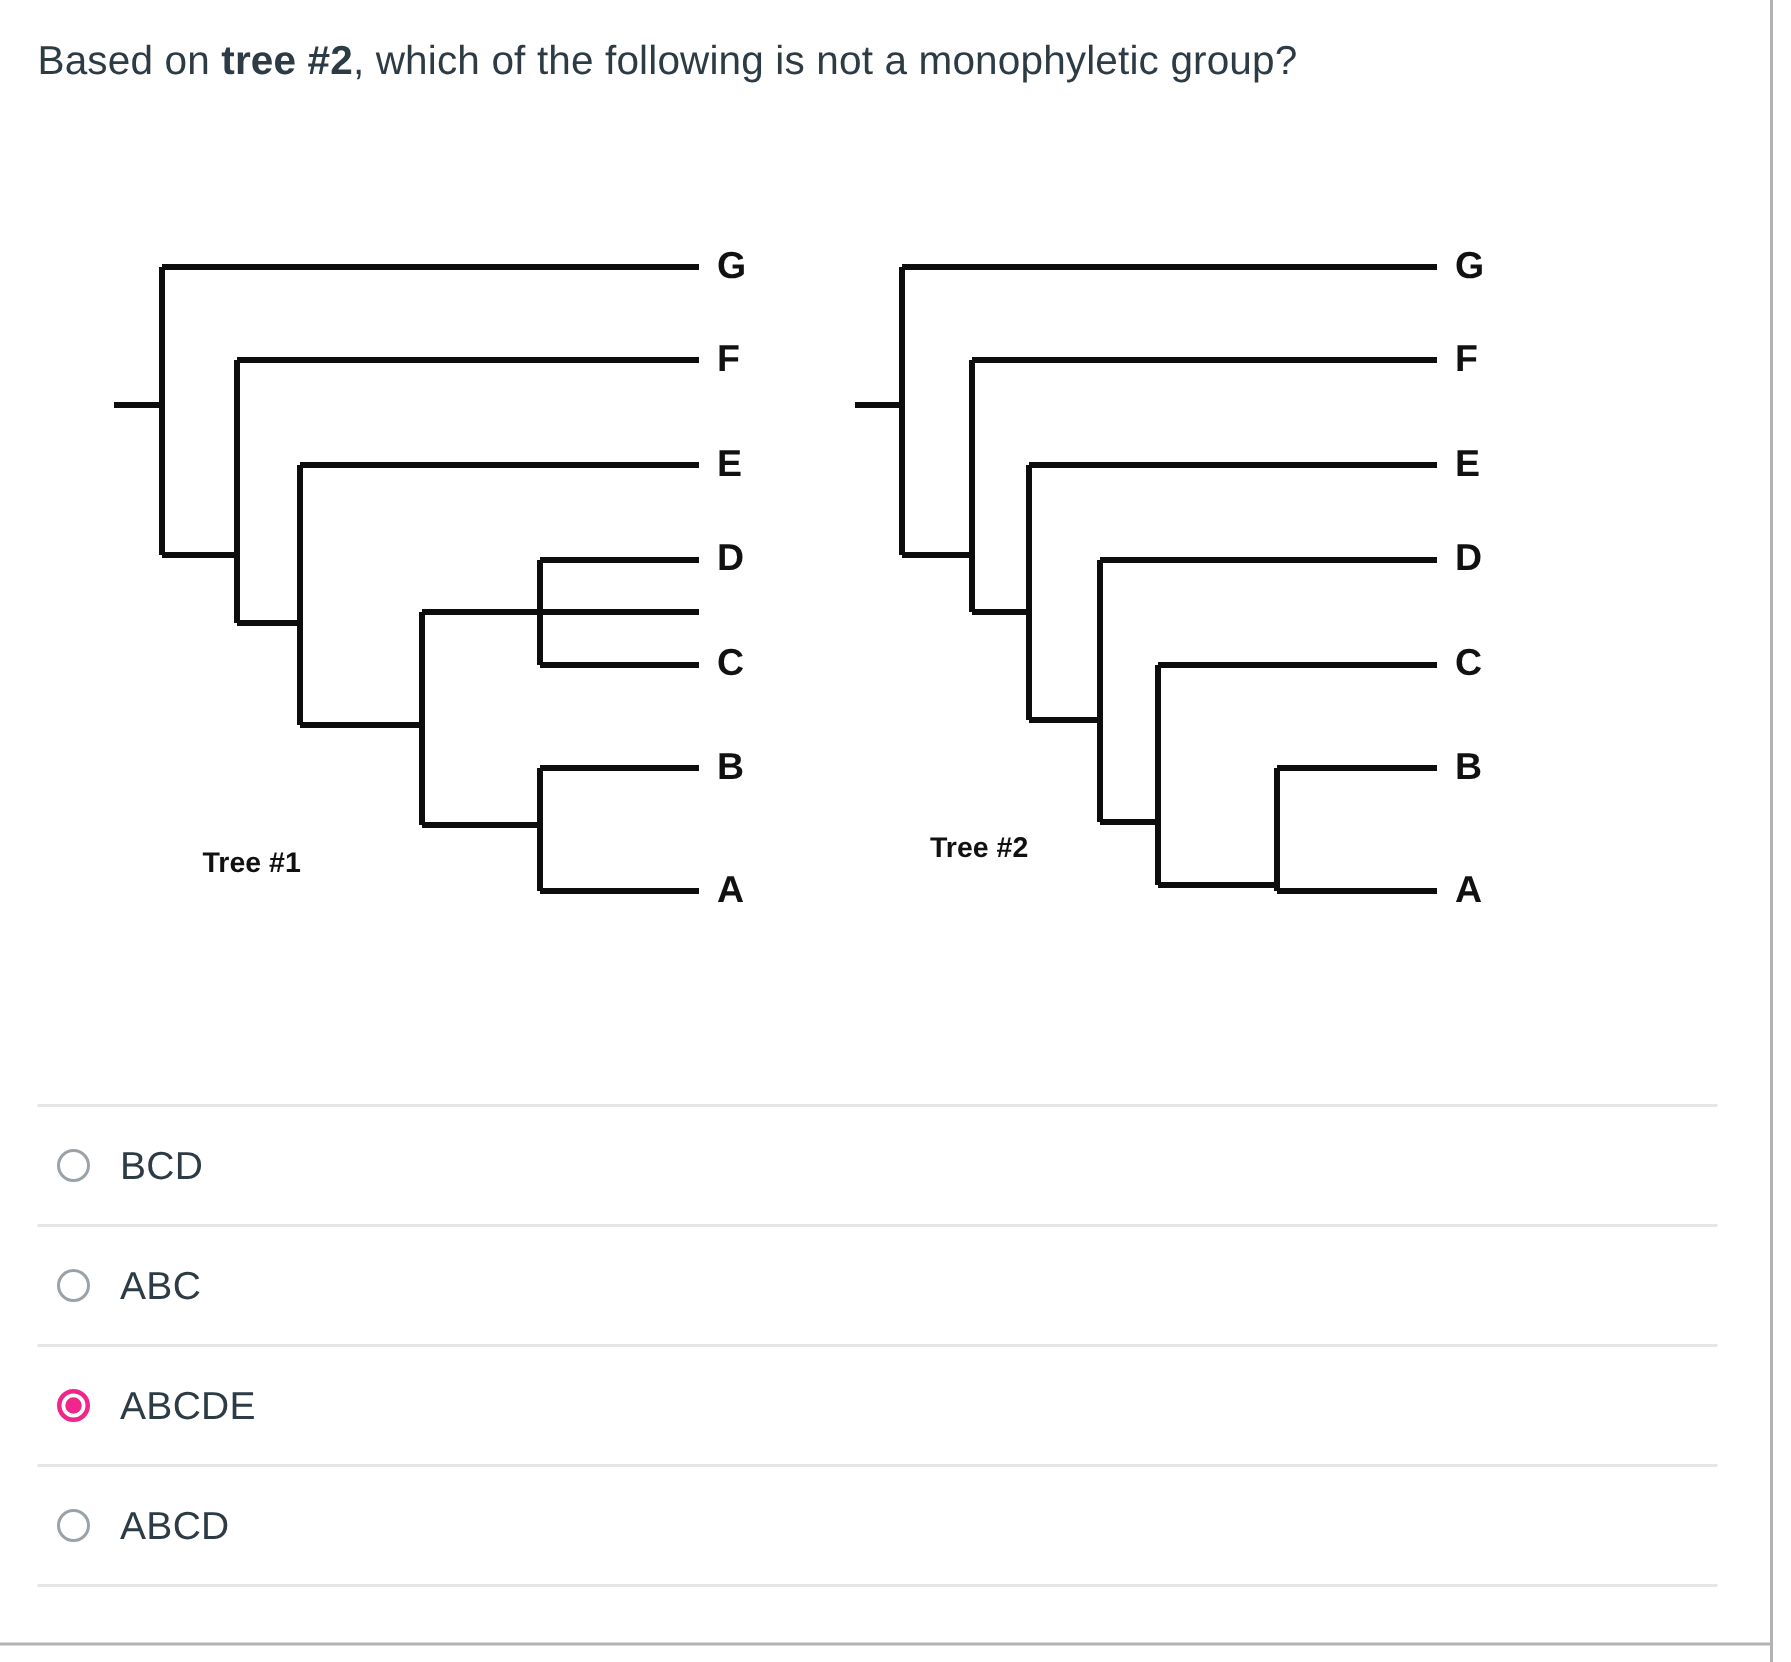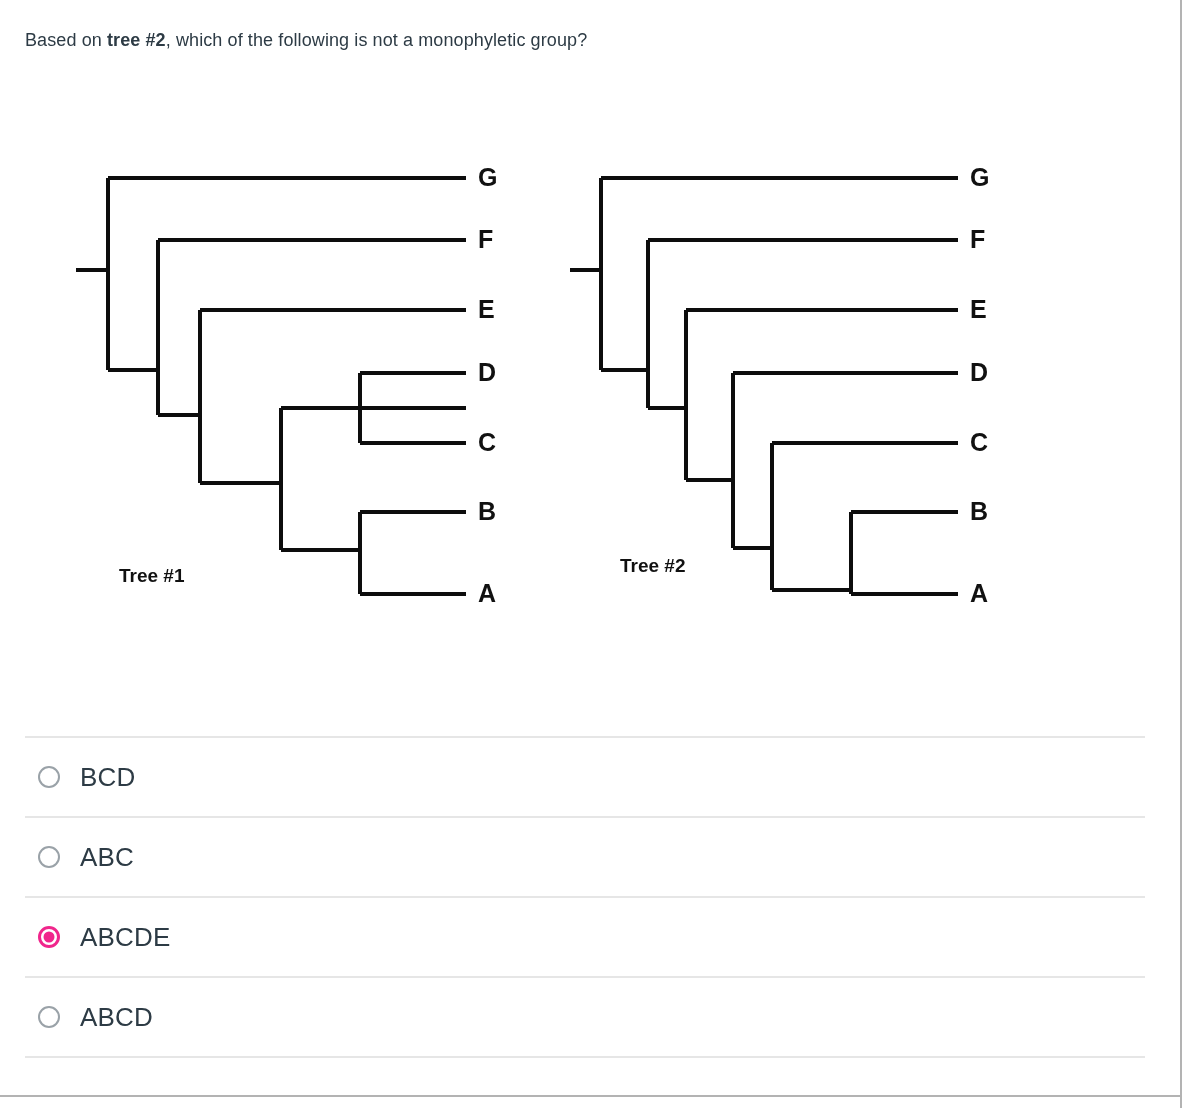--- a/index.html
+++ b/index.html
@@ -33,21 +33,21 @@
     height: 2px;
     background: #b3b3b3;
   }
 
   
   #question-prompt {
     position: absolute;
     left: 25px;
     top: 22px;
     width: 1100px;
-    font-size: 18px;
+    font-size: 27px;
     line-height: 36px;
     letter-spacing: 0.1px;
     color: #2D3B45;
     white-space: nowrap;
   }
   #question-prompt b { font-weight: 700; }
 
   
   #tree-figure {
     position: absolute;
@@ -194,21 +194,21 @@
       <line x1="772" y1="440" x2="851" y2="440" stroke="#0D0D0D" stroke-width="4" shape-rendering="crispEdges"></line>
     </svg>
   <div id="tree-labels-layer">
       <div class="tip-label" style="left: 478px; top: 15px;">G</div>
       <div class="tip-label" style="left: 478px; top: 77px;">F</div>
       <div class="tip-label" style="left: 478px; top: 147px;">E</div>
       <div class="tip-label" style="left: 478px; top: 210px;">D</div>
       <div class="tip-label" style="left: 478px; top: 280px;">C</div>
       <div class="tip-label" style="left: 478px; top: 349px;">B</div>
       <div class="tip-label" style="left: 478px; top: 431px;">A</div>
-      <div class="tree-caption" style="left: 119px; top: 415px;">Tree #1</div>
+      <div class="tree-caption" style="left: 135px; top: 415px;">Tree #1</div>
       <div class="tip-label" style="left: 970px; top: 15px;">G</div>
       <div class="tip-label" style="left: 970px; top: 77px;">F</div>
       <div class="tip-label" style="left: 970px; top: 147px;">E</div>
       <div class="tip-label" style="left: 970px; top: 210px;">D</div>
       <div class="tip-label" style="left: 970px; top: 280px;">C</div>
       <div class="tip-label" style="left: 970px; top: 349px;">B</div>
       <div class="tip-label" style="left: 970px; top: 431px;">A</div>
       <div class="tree-caption" style="left: 620px; top: 405px;">Tree #2</div>
     </div>
 </div>

